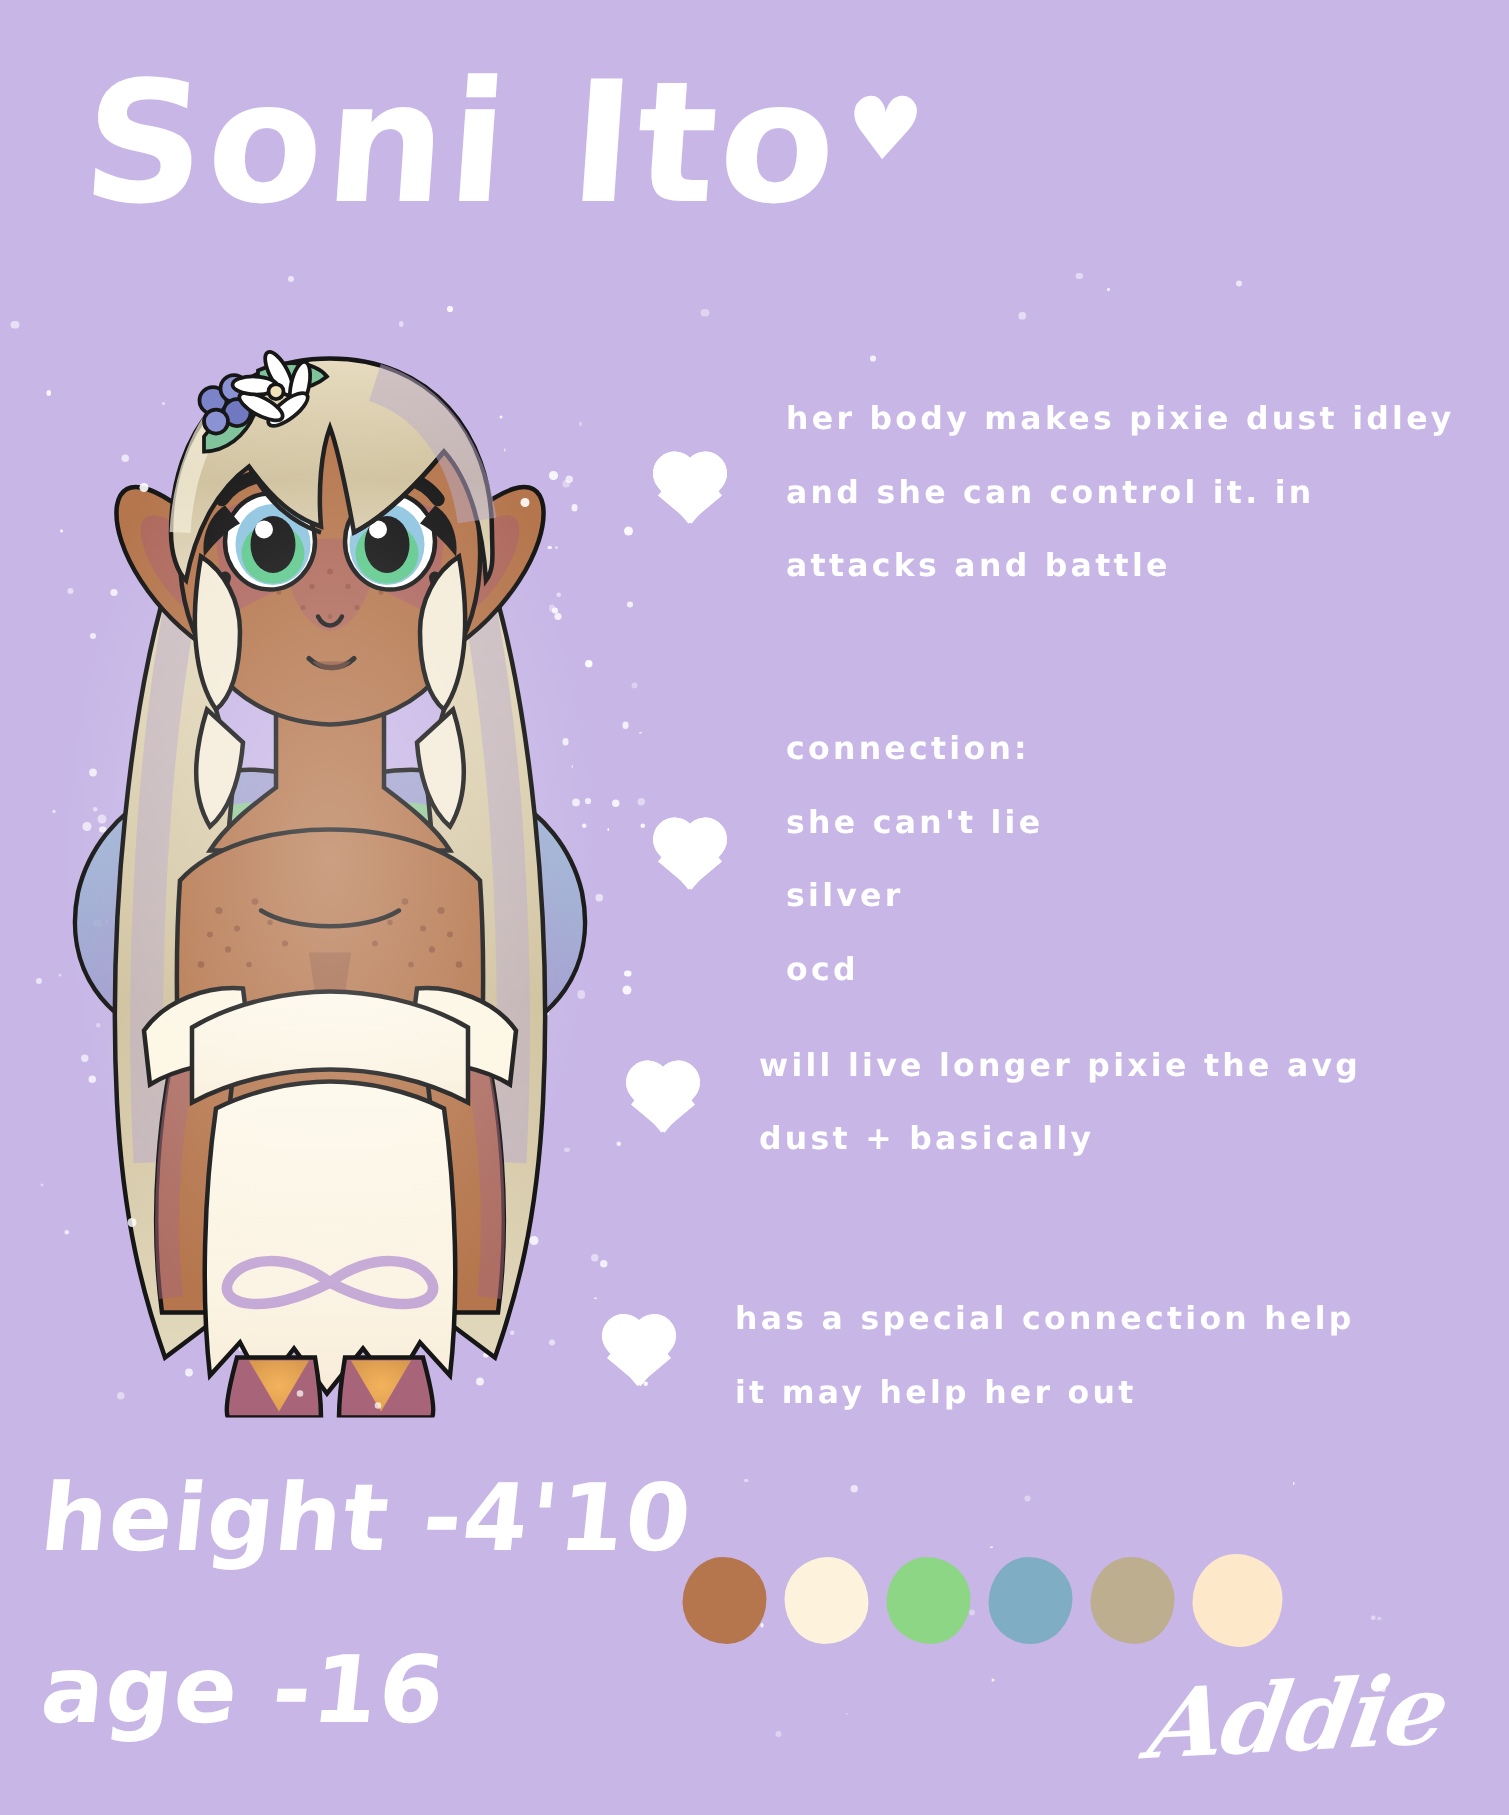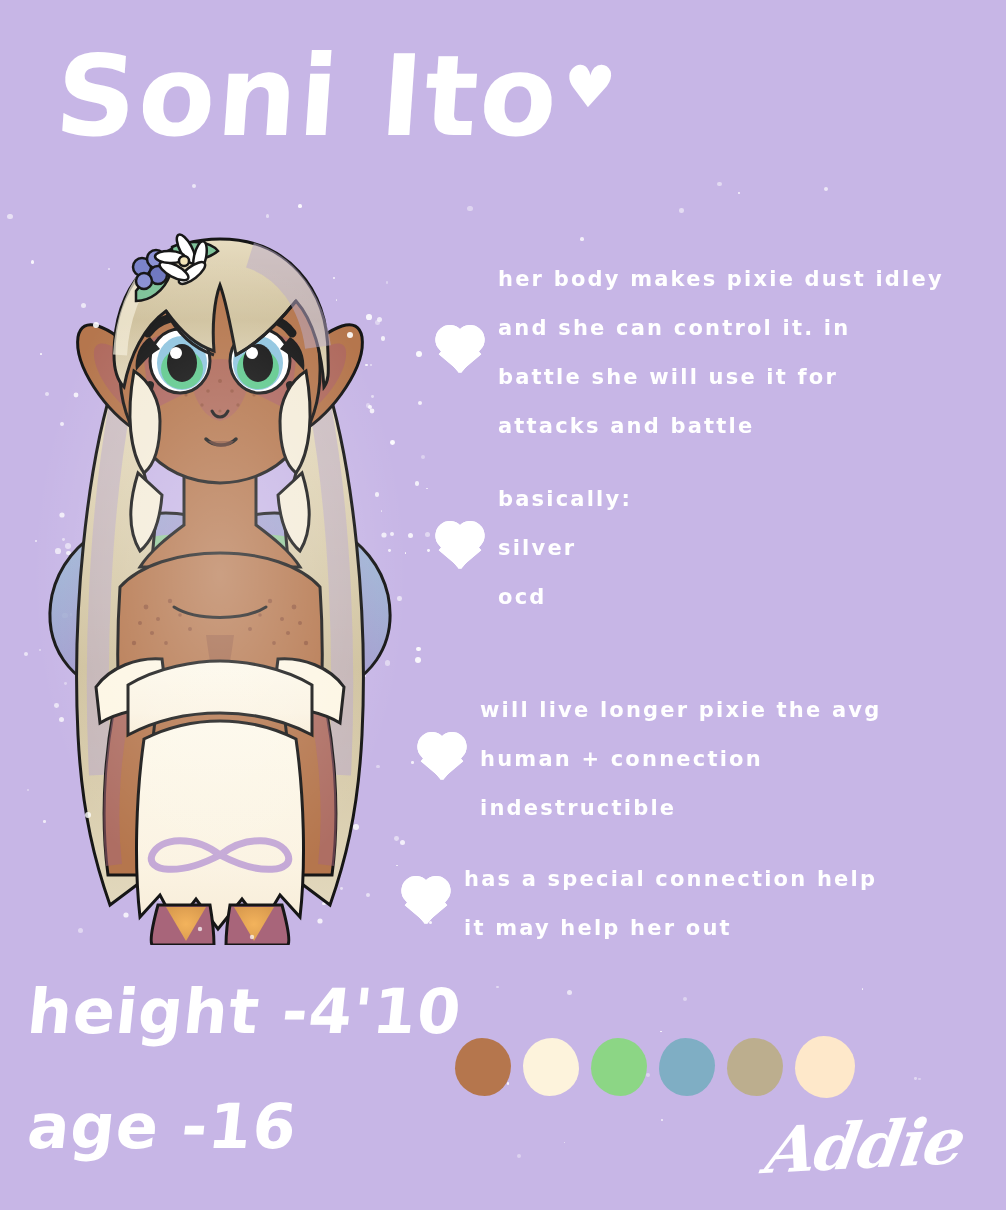--- a/index.html
+++ b/index.html
@@ -47,21 +47,21 @@
     font-size: 58px;
     vertical-align: 28px;
     margin-left: 4px;
   }
 
   
   .info-block {
     position: absolute;
     display: flex;
     align-items: center;
-    gap: 10px;
+    gap: 36px;
   }
   .bullet-heart {
     flex: 0 0 auto;
     width: 56px;
     height: 52px;
     position: relative;
     filter: drop-shadow(0 0 0 #fff);
   }
   .bullet-heart::before,
   .bullet-heart::after {
@@ -568,40 +568,39 @@
           <circle cx="252" cy="722" r="2.2" opacity=".7"></circle>
       </g>
     </svg>
   </div>
 
   <div class="info-block" id="block-0" style="left:432px; top:255px;">
     <div class="bullet-heart"></div>
     <div class="info-lines">
       <div>her body makes pixie dust idley</div>
       <div>and she can control it. in</div>
-      <div>battle she will use it for</div>
       <div>attacks and battle</div>
     </div>
   </div>
 
   <div class="info-block" id="block-1" style="left:432px; top:475px;">
     <div class="bullet-heart"></div>
     <div class="info-lines">
-      <div>basically:</div>
+      <div>connection:</div>
+      <div>she can't lie</div>
       <div>silver</div>
       <div>ocd</div>
     </div>
   </div>
 
   <div class="info-block" id="block-2" style="left:414px; top:686px;">
     <div class="bullet-heart"></div>
     <div class="info-lines">
       <div>will live longer pixie the avg</div>
-      <div>human + connection</div>
-      <div>indestructible</div>
+      <div>dust + basically</div>
     </div>
   </div>
 
   <div class="info-block" id="block-3" style="left:398px; top:855px;">
     <div class="bullet-heart"></div>
     <div class="info-lines">
       <div>has a special connection help</div>
       <div>it may help her out</div>
     </div>
   </div>

